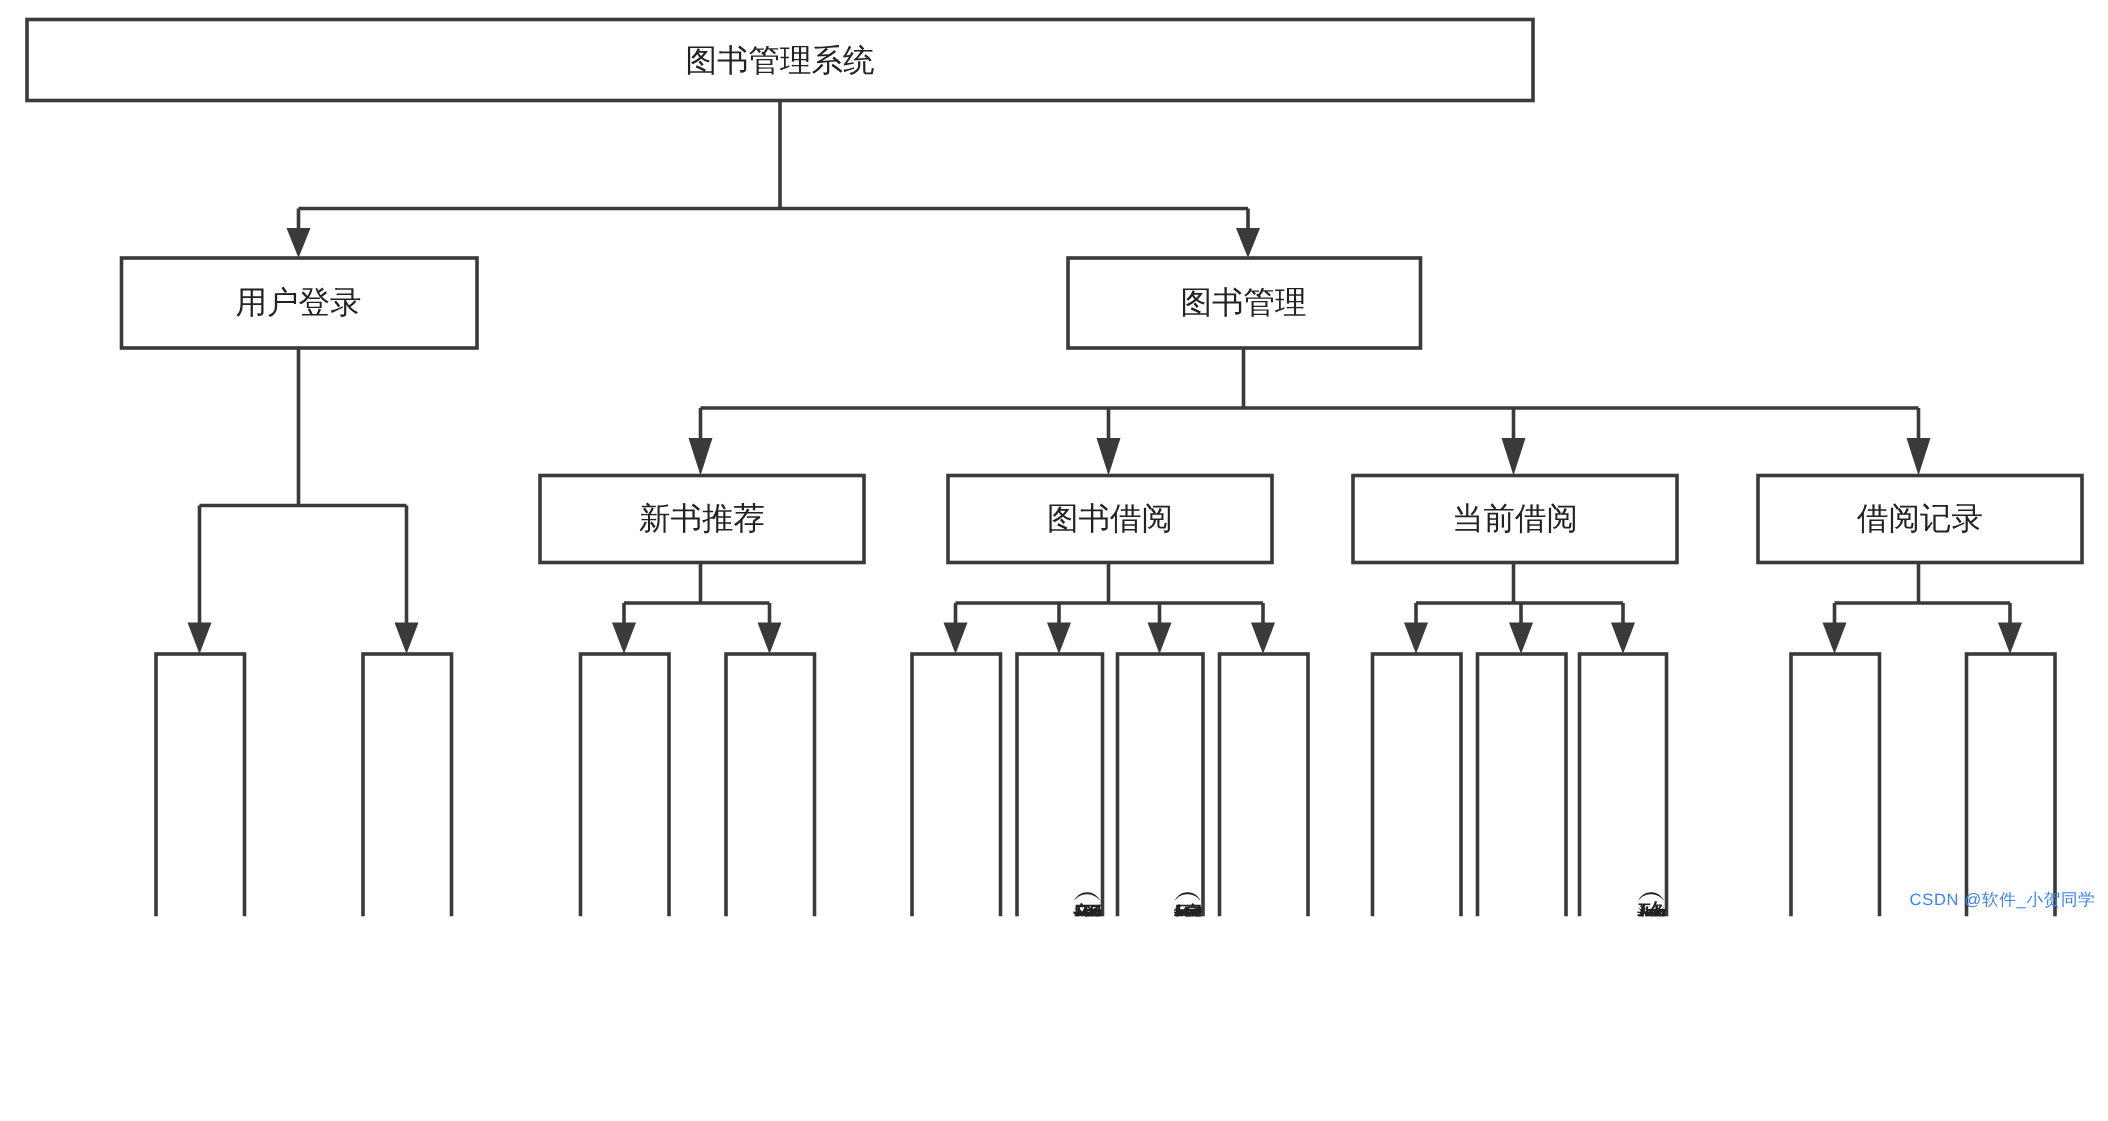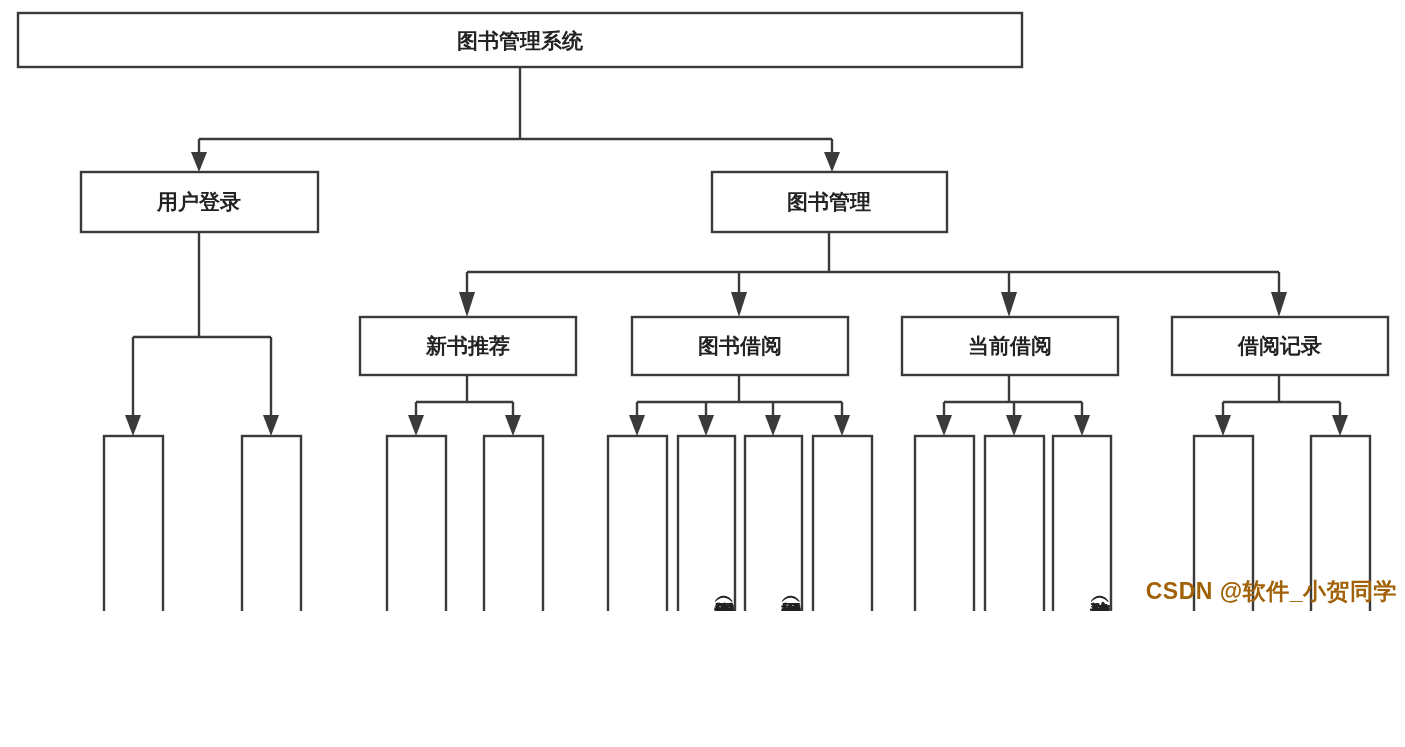--- a/index.html
+++ b/index.html
@@ -9,21 +9,20 @@
   }
   body {
     font-family: "Liberation Sans", "DejaVu Sans", sans-serif;
   }
   #diagram-root {
     position: relative;
     width: 1405px;
     height: 611px;
     background: #ffffff;
     overflow: hidden;
-    font-weight: bold;
   }
   svg#tree-svg {
     position: absolute;
     left: 0;
     top: 0;
     width: 1405px;
     height: 747px;
     display: block;
   }
   .node-box {
@@ -66,22 +65,22 @@
     pointer-events: none;
     display: flex;
     align-items: flex-start;
     justify-content: center;
   }
   .watermark {
     position: absolute;
     right: 8px;
     bottom: 4px;
     font-family: "Liberation Sans", "DejaVu Sans", sans-serif;
-    font-size: 23px;
-    color: #a16207;
+    font-size: 11px;
+    color: #3b82f6;
     letter-spacing: 0.5px;
     white-space: nowrap;
   }
 </style>
 </head>
 <body>
 
 <div id="diagram-root">
 
   <svg id="tree-svg" viewBox="0 0 1405 747">

